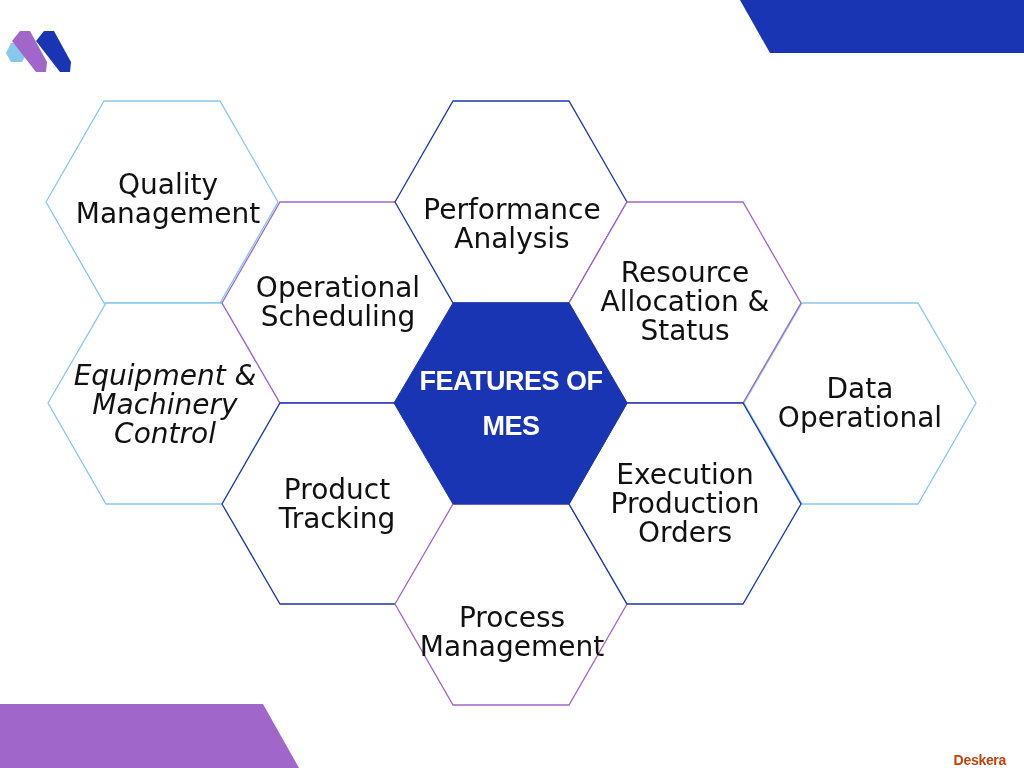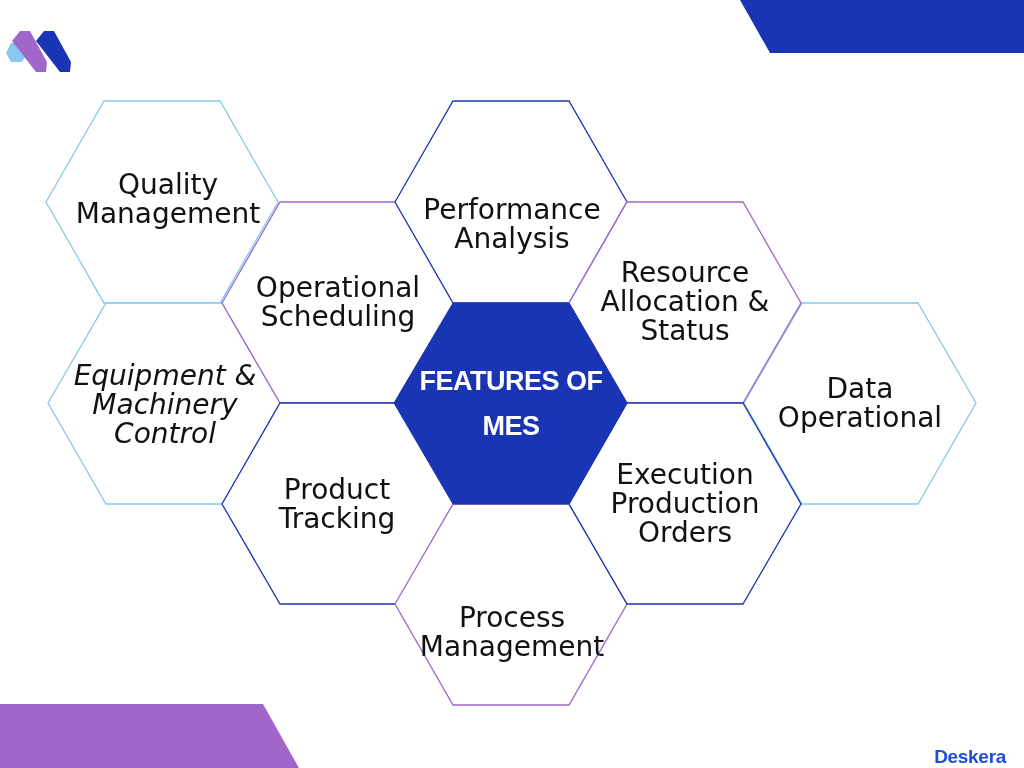--- a/index.html
+++ b/index.html
@@ -26,22 +26,22 @@
       font-weight: bold;
       font-size: 27px;
       line-height: 45px;
       letter-spacing: -0.5px;
     }
     .brand {
       position: absolute;
       right: 18px; bottom: 0px;
       font-family: "Liberation Sans", sans-serif;
       font-weight: bold;
-      font-size: 19px;
-      color: #1d4ed8;
+      font-size: 14px;
+      color: #c2410c;
       letter-spacing: -0.3px;
     }
   </style>
 </head>
 <body>
 
 <svg class="canvas" width="1024" height="768" viewBox="0 0 1024 768">
 
   <polygon points="740,0 1024,0 1024,53 770,53" fill="#1a35b3"></polygon>
 

